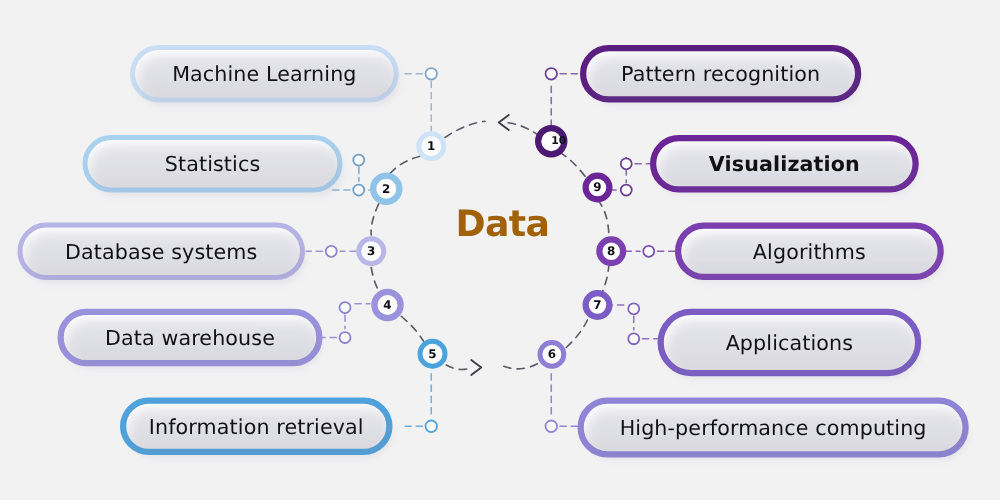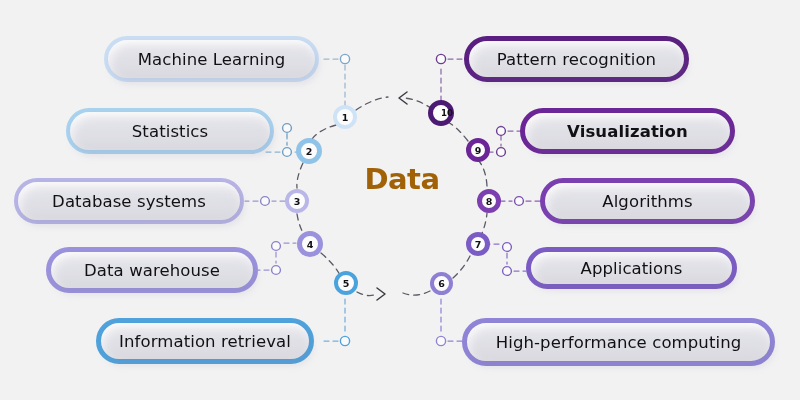--- a/index.html
+++ b/index.html
@@ -229,21 +229,21 @@
   </div>
 
   <div class="pill" style="left:520px; top:108px; width:215px; height:46px; border-width:5px; border-color:#6b2597;font-weight:bold;">
     <span>Visualization</span>
   </div>
 
   <div class="pill" style="left:540px; top:178px; width:215px; height:46px; border-width:5px; border-color:#7b3fb0;">
     <span>Algorithms</span>
   </div>
 
-  <div class="pill" style="left:526px; top:247px; width:211px; height:42px; border-width:5px; border-color:#7b5cc4;">
+  <div class="pill" style="left:526px; top:247px; width:211px; height:54px; border-width:5px; border-color:#7b5cc4;">
     <span>Applications</span>
   </div>
 
   <div class="pill" style="left:462px; top:318px; width:313px; height:48px; border-width:5px; border-color:#8f84d6;">
     <span>High-performance computing</span>
   </div>
 
 </div>
 
 </body></html>

